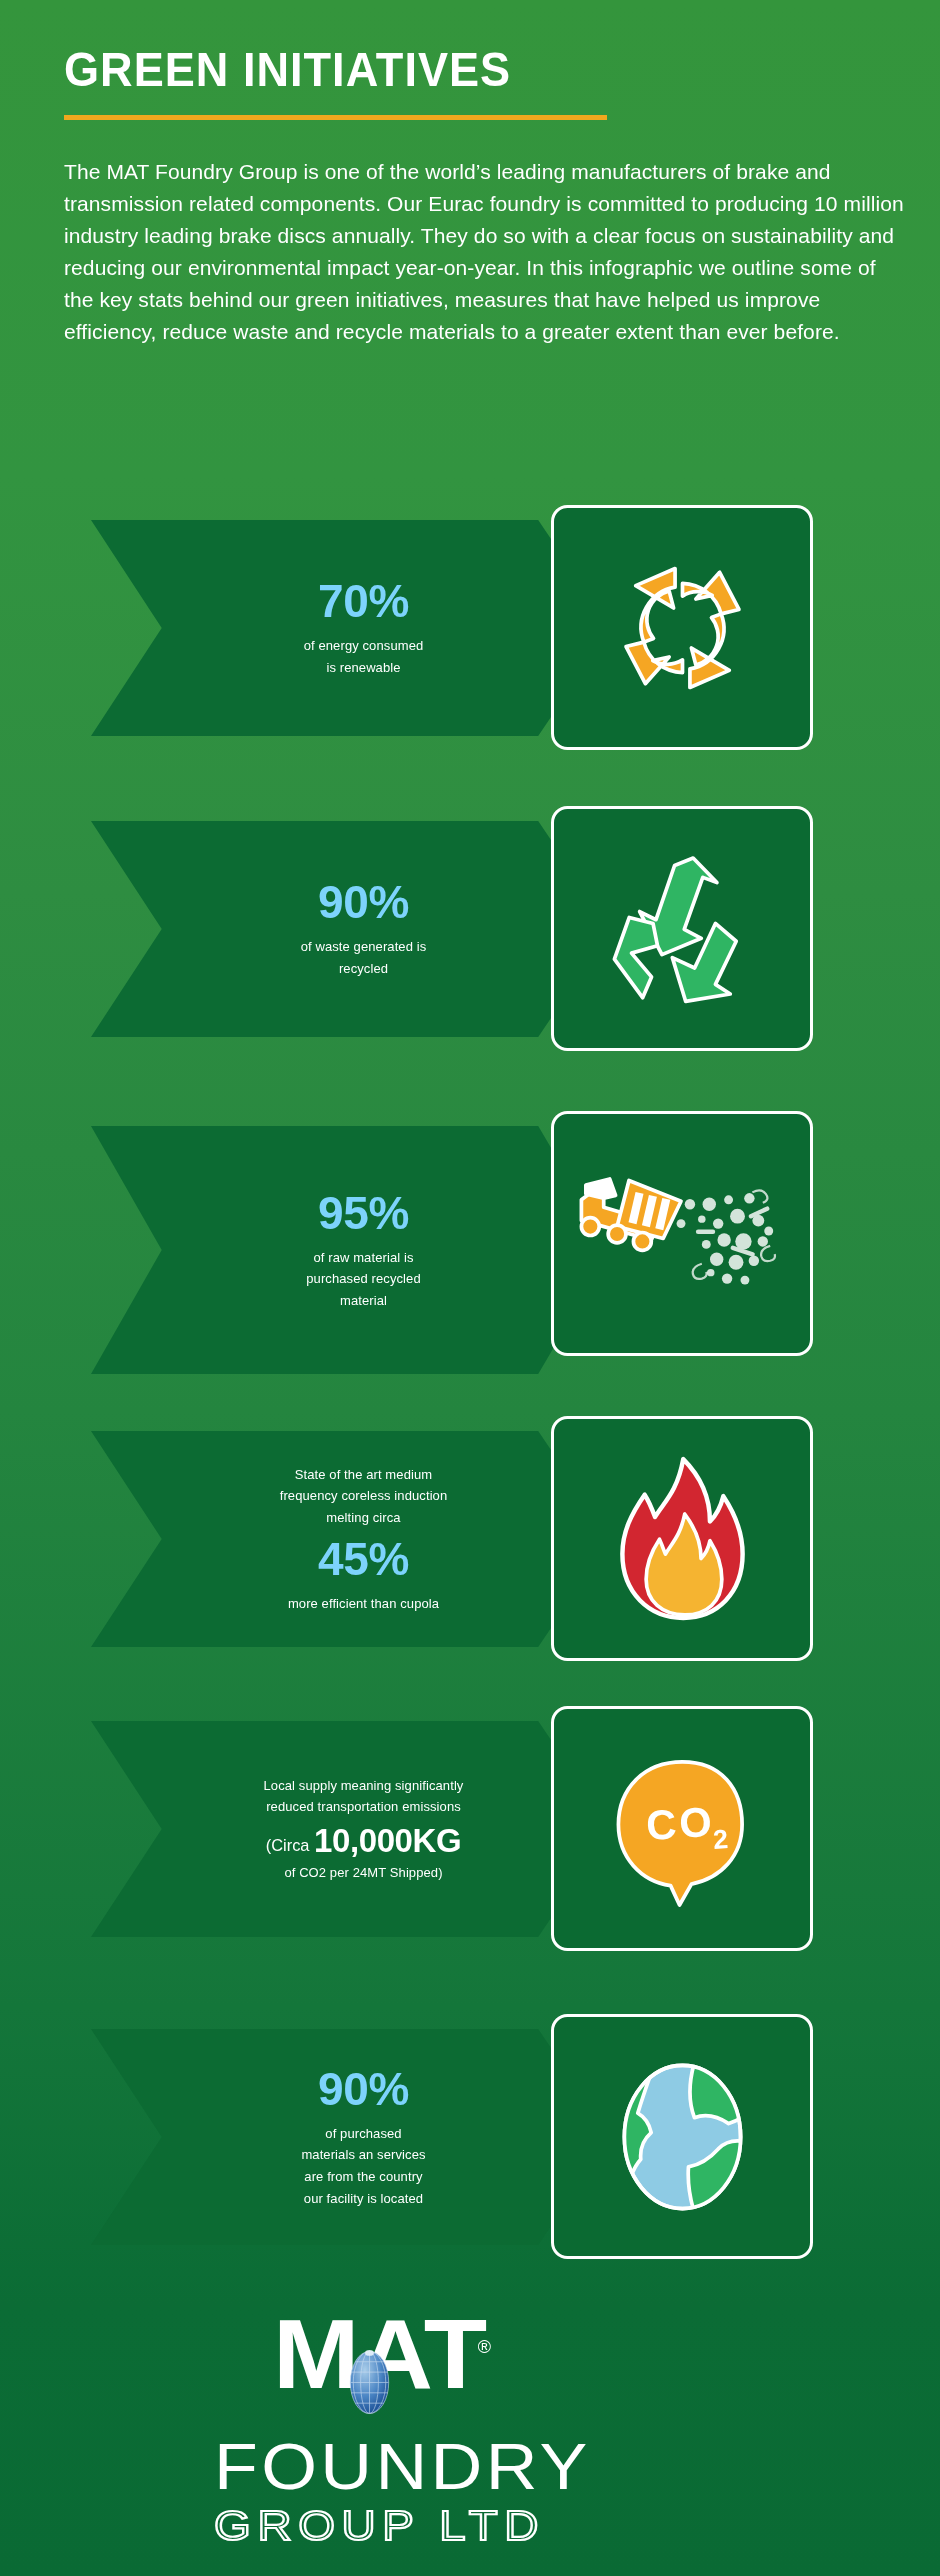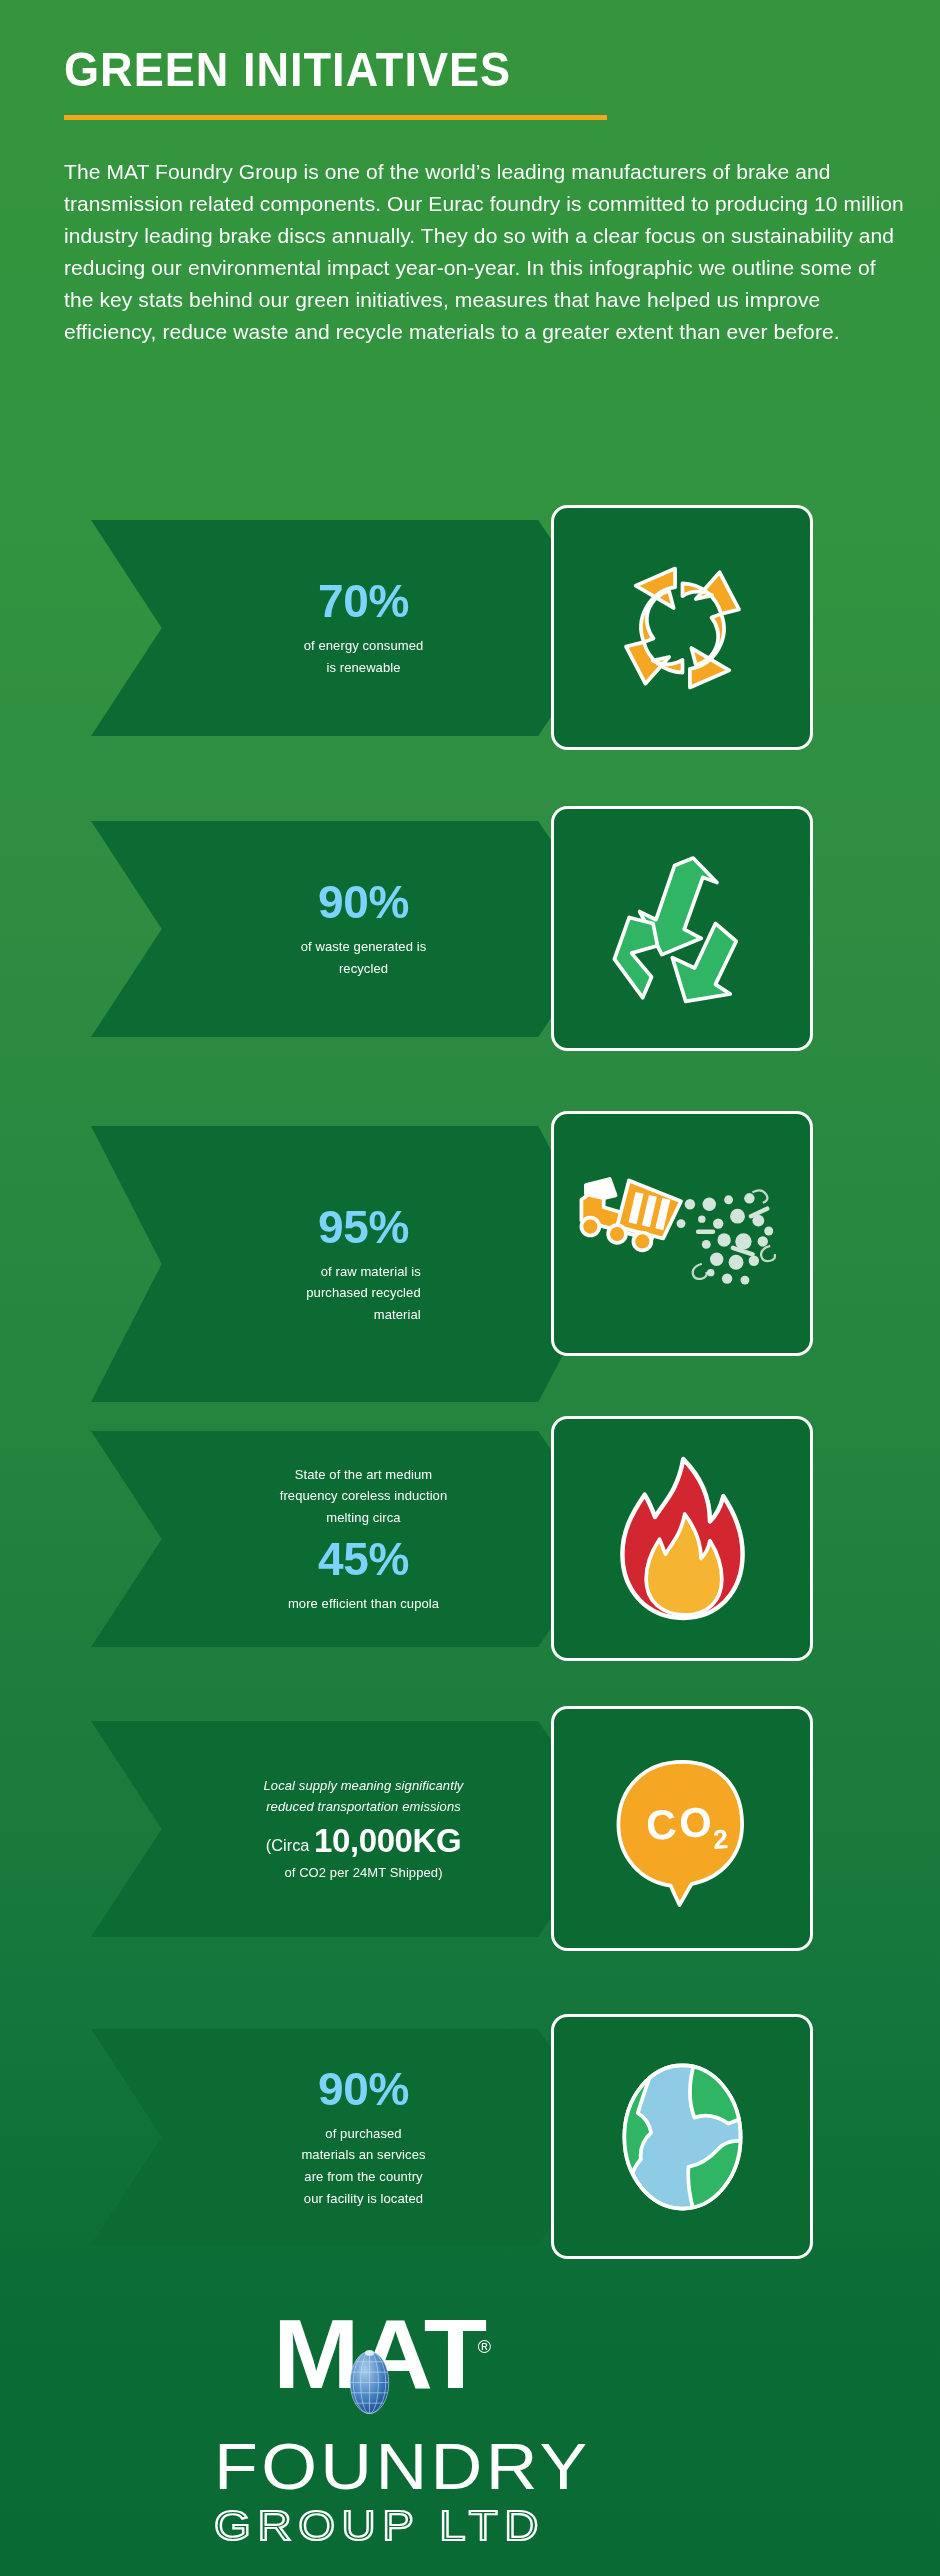--- a/index.html
+++ b/index.html
@@ -269,21 +269,21 @@
         <g fill="#2fb563" stroke="#ffffff" stroke-width="5" stroke-linejoin="round">
           <path d="M120 12 L95 22 L70 95 L48 84 L78 142 L131 120 L108 108 L133 38 L152 45 Z"></path>
           <path d="M34 92 L14 148 L52 200 L64 172 L37 140 L72 130 L66 100 Z"></path>
           <path d="M150 100 L122 160 L92 146 L110 205 L170 195 L150 182 L178 124 Z"></path>
         </g>
       </svg>
     </div>
   </div>
 
   <div class="stat-row" style="top:1111px;height:245px;">
-    <div class="banner" style="top:15px;height:276px;text-align:right;">
+    <div class="banner" style="top:15px;height:248px;">
       <div class="banner-inner">
         <div class="stat-value">95%</div>
         <div class="stat-caption below" style="white-space:pre-line;">of raw material is
 purchased recycled
 material</div>
       </div>
     </div>
     <div class="icon-card" style="top:0px;height:245px;">
       <svg width="223" height="164" viewBox="0 0 300 220">
 
@@ -351,21 +351,21 @@
       <svg width="141" height="171" viewBox="0 0 190 230">
         <path d="M96 8 C88 52 70 66 58 86 C52 70 48 62 44 56 C26 82 14 106 14 136 C14 188 50 222 96 222 C142 222 176 188 176 136 C176 106 166 82 150 58 C146 74 140 84 132 92 C132 56 116 28 96 8 Z" fill="#d22630" stroke="#ffffff" stroke-width="6" stroke-linejoin="round"></path>
         <path d="M98 82 C92 112 80 122 72 136 C68 126 66 120 64 116 C52 134 46 150 46 170 C46 200 68 218 98 218 C128 218 148 200 148 170 C148 150 142 134 132 118 C130 128 126 136 120 142 C120 118 110 98 98 82 Z" fill="#f5b431" stroke="#ffffff" stroke-width="5" stroke-linejoin="round"></path>
       </svg>
     </div>
   </div>
 
   <div class="stat-row" style="top:1706px;height:245px;">
     <div class="banner" style="top:15px;height:216px;">
       <div class="banner-inner" style="width:349px;">
-        <div class="stat-caption above" style="white-space:pre-line;font-style:italic;">Local supply meaning significantly
+        <div class="stat-caption above" style="white-space:pre-line;">Local supply meaning significantly
 reduced transportation emissions</div>
         <div class="inline-line"><span>(Circa </span><span class="big">10,000KG</span></div>
         <div class="stat-caption" style="white-space:pre-line;">of CO2 per 24MT Shipped)</div>
       </div>
     </div>
     <div class="icon-card" style="top:0px;height:245px;">
       <svg width="149" height="164" viewBox="0 0 200 220">
         <path d="M100 20 C48 20 14 56 14 104 C14 148 44 180 84 186 L96 212 L112 184 C152 176 180 146 180 104 C180 56 152 20 100 20 Z" fill="#f5a623" stroke="#ffffff" stroke-width="5" stroke-linejoin="round"></path>
         <text x="98" y="122" text-anchor="middle" fill="#ffffff" font-family="'Liberation Sans', sans-serif" font-weight="700" font-size="56" letter-spacing="4" transform="rotate(-4 98 112)">CO</text>
         <text x="152" y="136" text-anchor="middle" fill="#ffffff" font-family="'Liberation Sans', sans-serif" font-weight="700" font-size="36" transform="rotate(-4 152 136)">2</text>

